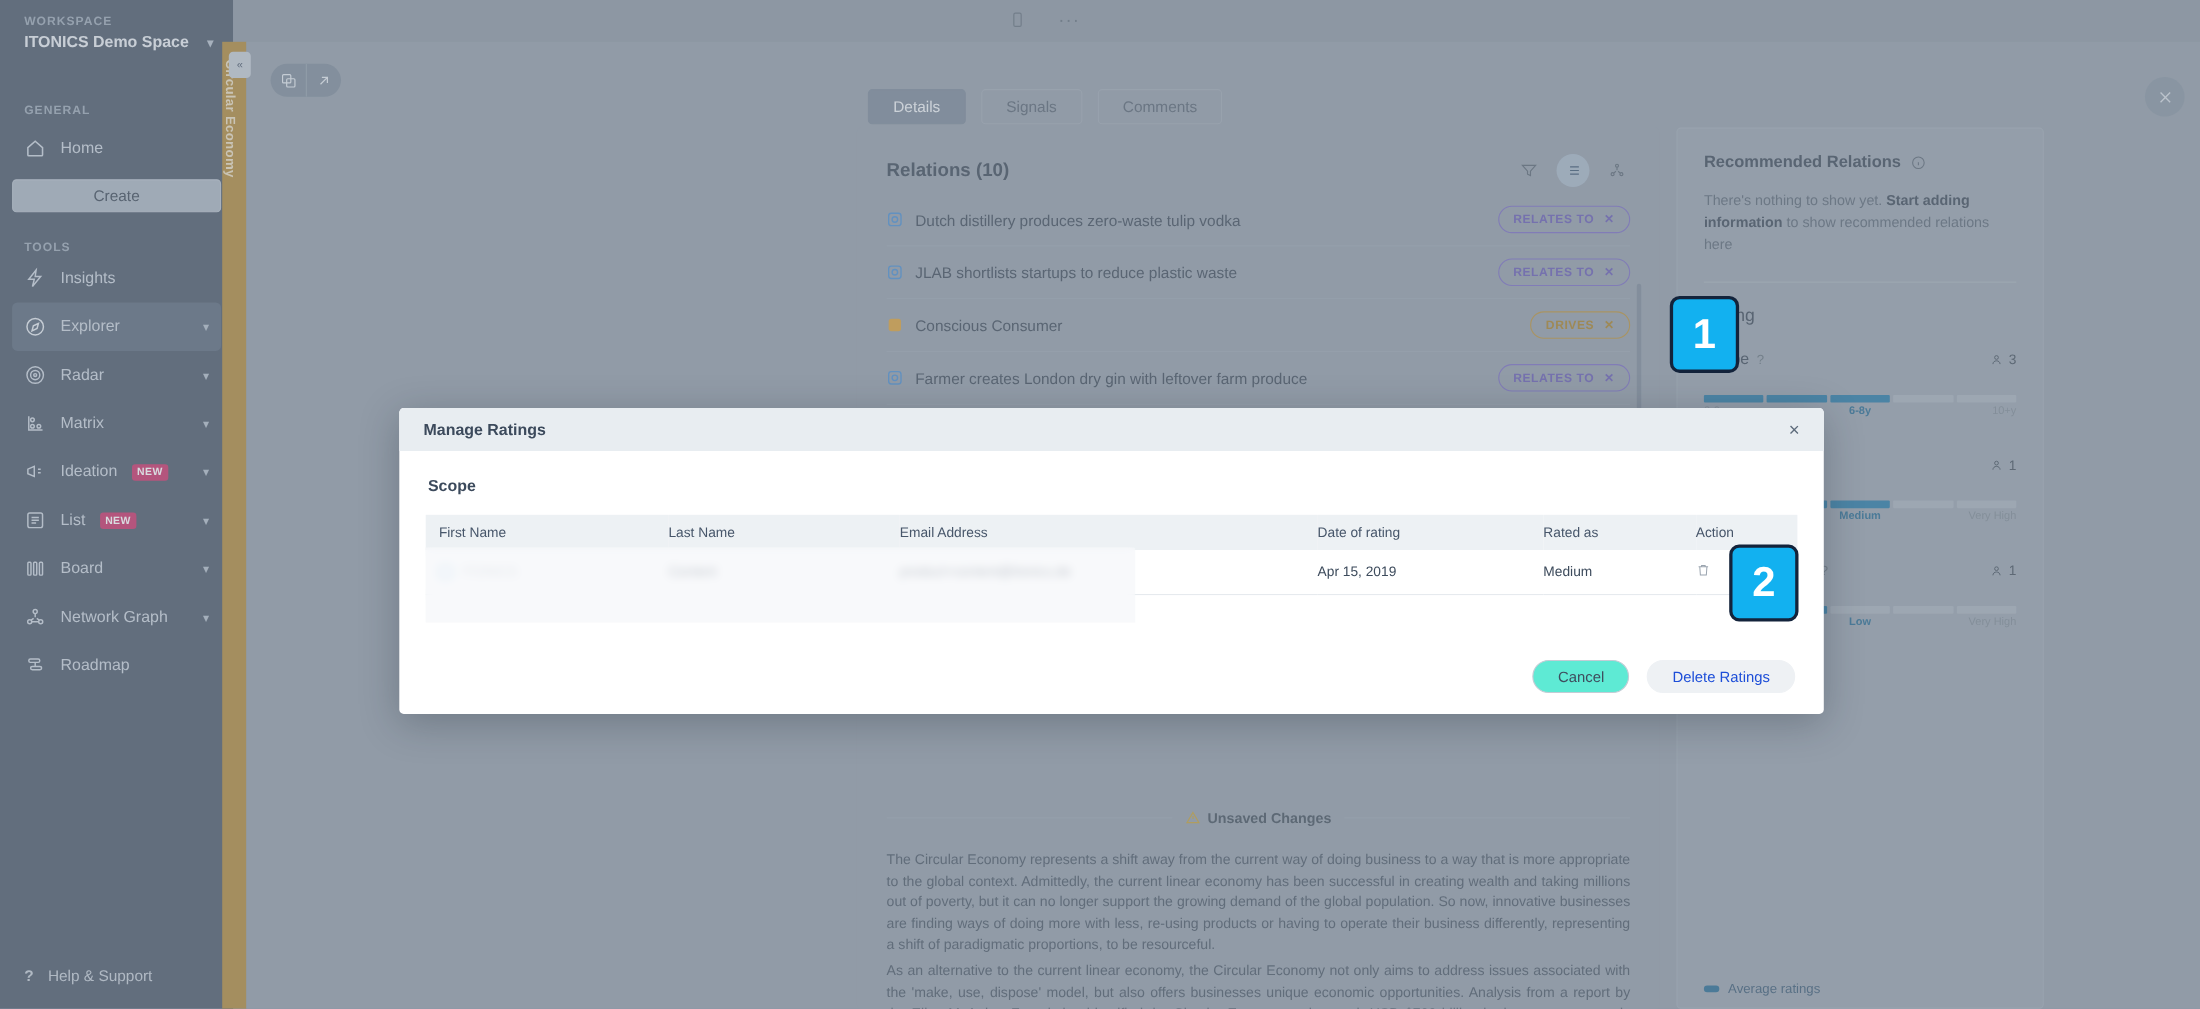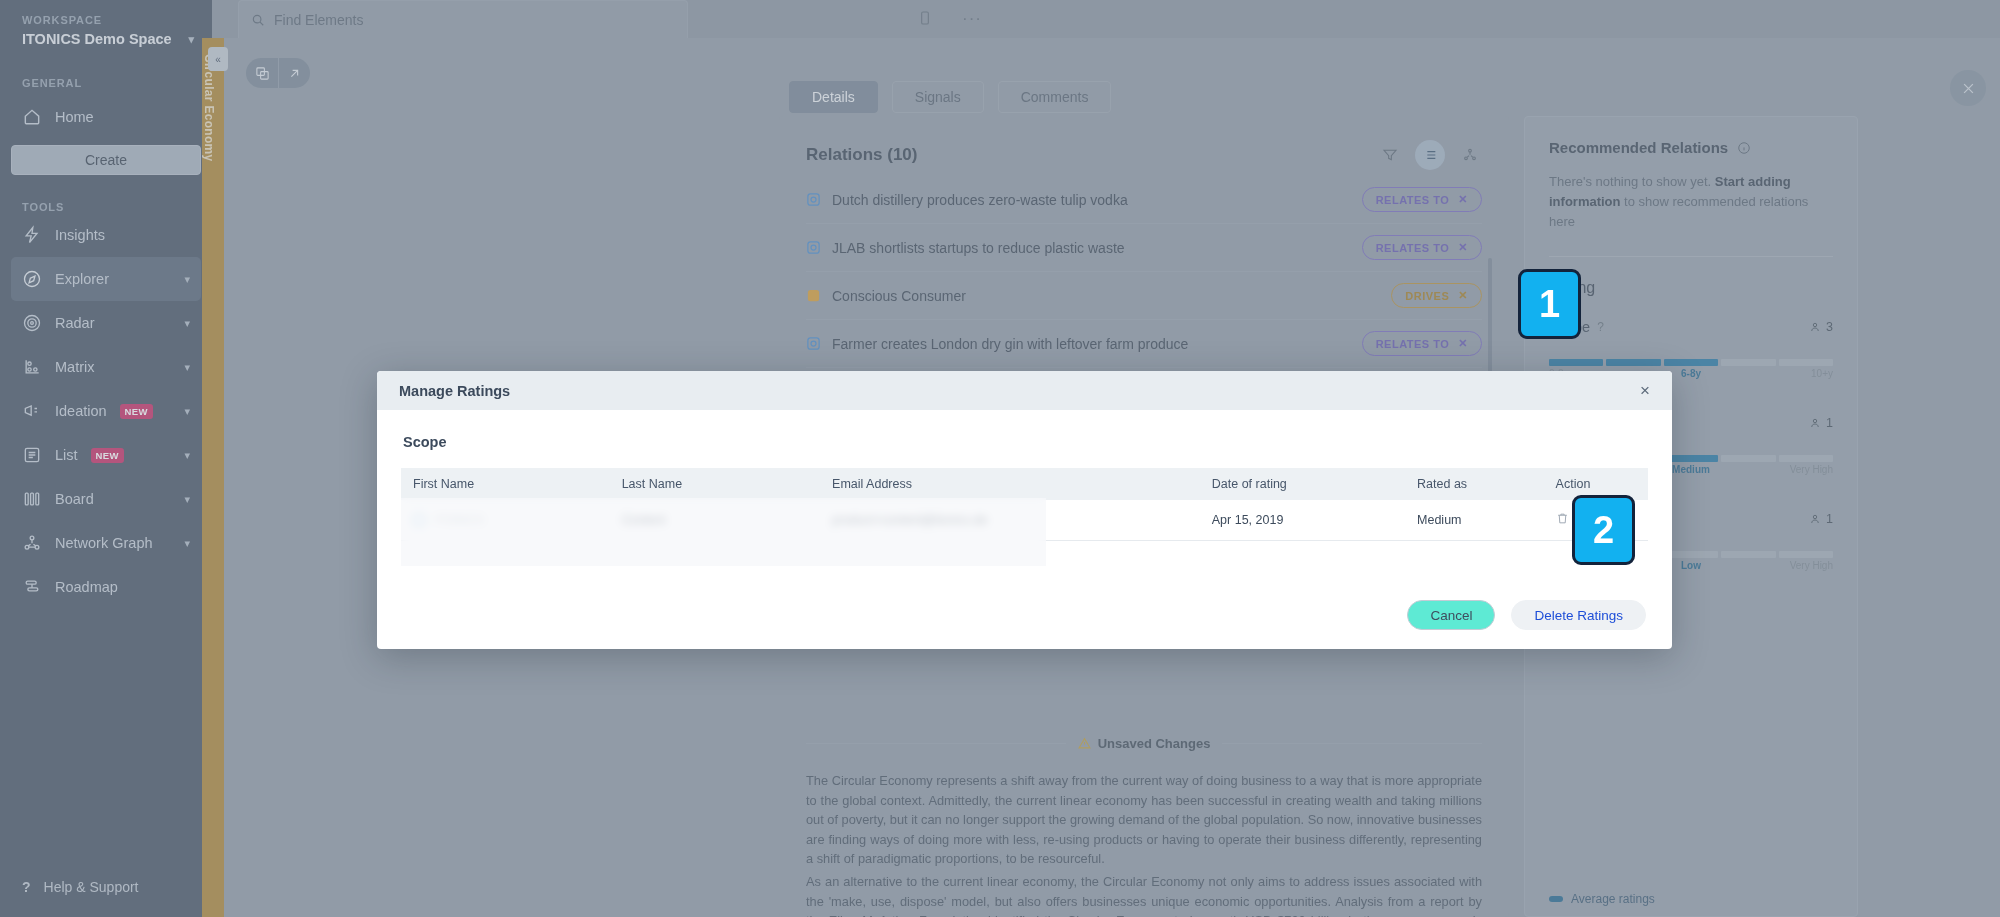--- a/index.html
+++ b/index.html
@@ -22,21 +22,21 @@
   .sb-section-label {
     font-size:11px; letter-spacing:.9px; color:#9aa7b5;
     padding:0 22px; text-transform:uppercase; font-weight:600;
   }
   #ws-label { padding-top:14px; }
   #ws-name {
     display:flex; align-items:center; justify-content:space-between;
     padding:5px 18px 0 22px; font-size:14.5px; font-weight:700; color:#e7ecf1;
   }
   #ws-name .chev { font-size:11px; color:#b5c0cc; }
-  #general-label { margin-top:30px; }
+  #general-label { margin-top:48px; }
   .sb-item {
     display:flex; align-items:center; gap:13px;
     height:44px; margin:0 11px; padding:0 11px; border-radius:5px;
     font-size:14.5px; color:#c9d2dc;
   }
   .sb-item.active { background:#5c6b7d; }
   .sb-item .chev { margin-left:auto; font-size:11px; color:#b0bcc8; }
   .sb-icon { width:20px;height:20px;flex:none;display:block; }
   #create-btn {
     margin:6px 11px 0; height:30px; border-radius:4px;
@@ -179,21 +179,21 @@
   #avg-swatch { width:14px;height:6px;border-radius:3px;background:#2a6d93; }
 
   
   #dim { position:absolute; inset:0; background:rgba(140,150,162,.34); z-index:40; }
 
   
   #modal {
     position:absolute; left:363px; top:371px; width:1295px; height:278px;
     background:#fff; border-radius:4px; z-index:50;
     box-shadow:0 8px 36px rgba(25,35,48,.28);
-    display:flex; flex-direction:column;margin-left:14px;
+    display:flex; flex-direction:column;
   }
   #modal-head {
     height:39px; background:#e8edf1; border-radius:4px 4px 0 0;
     display:flex; align-items:center; padding:0 22px;
   }
   #modal-title { font-size:14.5px; color:#3c4a5c; font-weight:600; }
   #modal-close { margin-left:auto; font-size:17px; color:#5d6b7b; }
   #modal-body { flex:1; padding:24px 24px 0; position:relative; }
   #scope-heading { font-size:14.5px; color:#3c4a5c; font-weight:600; padding-left:2px; }
 
@@ -366,27 +366,20 @@
     </div>
   </div>
 
   <div id="collapse-handle">
     <span>«</span>
   </div>
 
   <div id="app-area">
 
     <div id="topbar">
-      <div id="search-box">
-        <svg width="14" height="14" viewBox="0 0 24 24" fill="none" stroke="#5e6b79" stroke-width="2">
-            <circle cx="10.5" cy="10.5" r="6.5"></circle>
-            <path d="M15.5 15.5 21 21"></path>
-          </svg>
-        <span>Find Elements</span>
-      </div>
       <span id="note-icon">
         <svg width="16" height="20" viewBox="0 0 24 24" fill="none" stroke="#67737f" stroke-width="1.7">
             <rect x="7" y="3" width="10" height="18" rx="2"></rect>
           </svg>
       </span>
       <span id="dots-icon">···</span>
     </div>
 
     <div id="vertical-tab">
       <span>Circular Economy</span>

